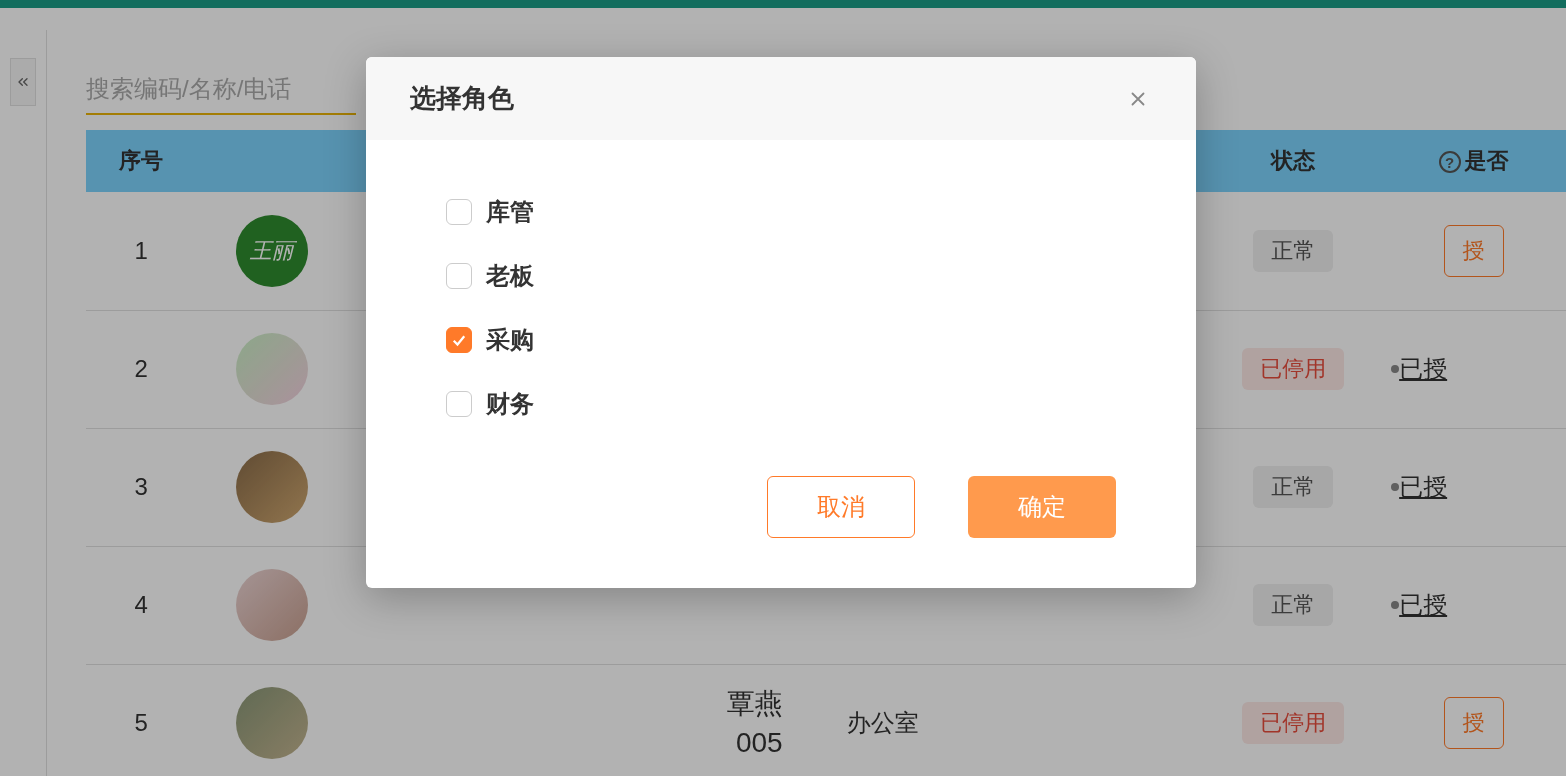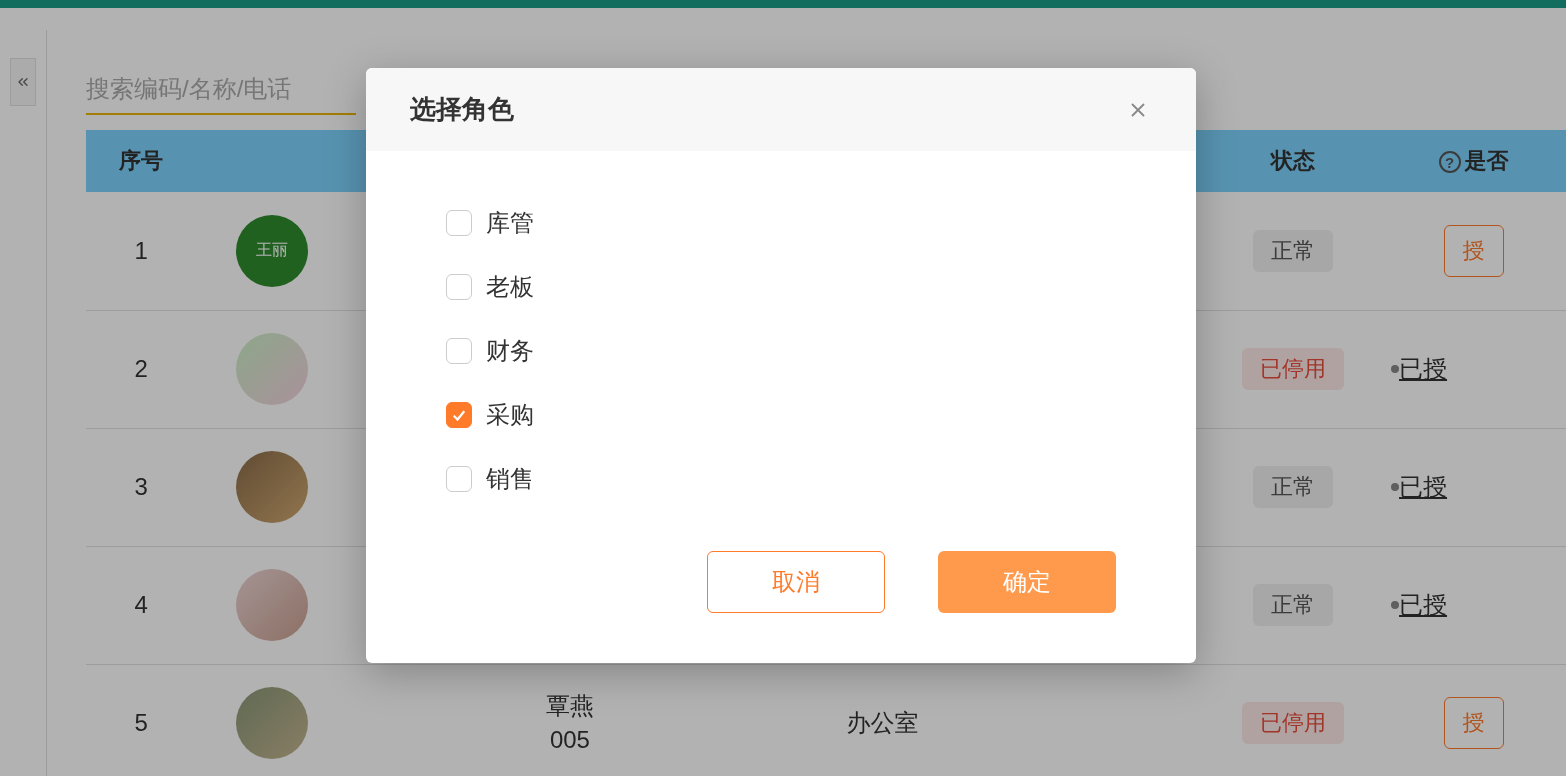--- a/index.html
+++ b/index.html
@@ -90,24 +90,25 @@
     .col-code { width: 260px; }
     .col-status { width: 190px; }
     .col-auth { width: 200px; }
     .avatar {
       width: 72px;
       height: 72px;
       border-radius: 50%;
       display: flex;
       align-items: center;
       justify-content: center;
-      font-size: 16px;
+      font-size: 22px;
       color: #fff;
       margin: 0 auto;
       overflow: hidden;
+      font-style: italic;
     }
     .badge {
       display: inline-block;
       padding: 6px 18px;
       border-radius: 6px;
       font-size: 22px;
     }
     .badge-normal { background: #efefef; color: #555; }
     .badge-disabled { background: #fce8e6; color: #e74c3c; font-family: Liberation Serif, serif; }
     .auth-cell {
@@ -126,21 +127,21 @@
     .auth-text { text-decoration: underline; color: #333; }
     .auth-btn {
       border: 1.5px solid #FF7A29;
       color: #FF7A29;
       background: #fff;
       padding: 10px 18px;
       border-radius: 6px;
       font-size: 22px;
       cursor: pointer;
     }
-    .name-cell { text-align: center; font-size: 24px; color: #333; line-height: 1.4; }
+    .name-cell { text-align: right; font-size: 28px; color: #333; line-height: 1.4; }
     .help-icon {
       display: inline-flex;
       align-items: center;
       justify-content: center;
       width: 22px;
       height: 22px;
       border: 2px solid #555;
       border-radius: 50%;
       font-size: 15px;
       font-weight: bold;
@@ -150,21 +151,21 @@
     }
     
     .overlay {
       position: absolute;
       inset: 0;
       background: rgba(0,0,0,0.3);
       z-index: 10;
     }
     .modal {
       position: absolute;
-      top: 68px;
+      top: 57px;
       left: 366px;
       width: 830px;
       background: #fff;
       border-radius: 6px;
       box-shadow: 0 10px 40px rgba(0,0,0,0.25);
       z-index: 20;
       overflow: hidden;
     }
     .modal-header {
       background: #f7f7f7;
@@ -192,20 +193,21 @@
       padding: 40px 80px 10px 80px;
     }
     .role-item {
       display: flex;
       align-items: center;
       gap: 14px;
       padding: 16px 0;
       font-size: 24px;
       color: #333;
       cursor: pointer;
+      font-weight: bold;
     }
     .checkbox {
       width: 26px;
       height: 26px;
       border: 1.5px solid #ccc;
       border-radius: 6px;
       display: flex;
       align-items: center;
       justify-content: center;
       background: #fff;
@@ -222,21 +224,21 @@
       stroke-width: 3;
       fill: none;
     }
     .modal-footer {
       padding: 30px 80px 50px 80px;
       display: flex;
       justify-content: flex-end;
       gap: 24px;
     }
     .btn {
-      width: 178px;
+      width: 148px;
       height: 62px;
       border-radius: 6px;
       font-size: 24px;
       cursor: pointer;
       display: flex;
       align-items: center;
       justify-content: center;
     }
     .btn-cancel {
       border: 1.5px solid #FF7A29;
@@ -380,33 +382,29 @@
   <div class="modal-body" id="role-list">
       <div class="role-item">
         <div class="checkbox"></div>
         <span>库管</span>
       </div>
       <div class="role-item">
         <div class="checkbox"></div>
         <span>老板</span>
       </div>
       <div class="role-item">
-        <div class="checkbox"></div>
-        <span>财务</span>
-      </div>
-      <div class="role-item">
         <div class="checkbox checked">
           <svg viewBox="0 0 24 24">
             <polyline points="5 13 10 18 19 7"></polyline>
           </svg>
         </div>
         <span>采购</span>
       </div>
       <div class="role-item">
         <div class="checkbox"></div>
-        <span>销售</span>
+        <span>财务</span>
       </div>
     </div>
   <div class="modal-footer">
     <button class="btn btn-cancel">取消</button>
     <button class="btn btn-confirm">确定</button>
   </div>
 </div>
 
 </body></html>

